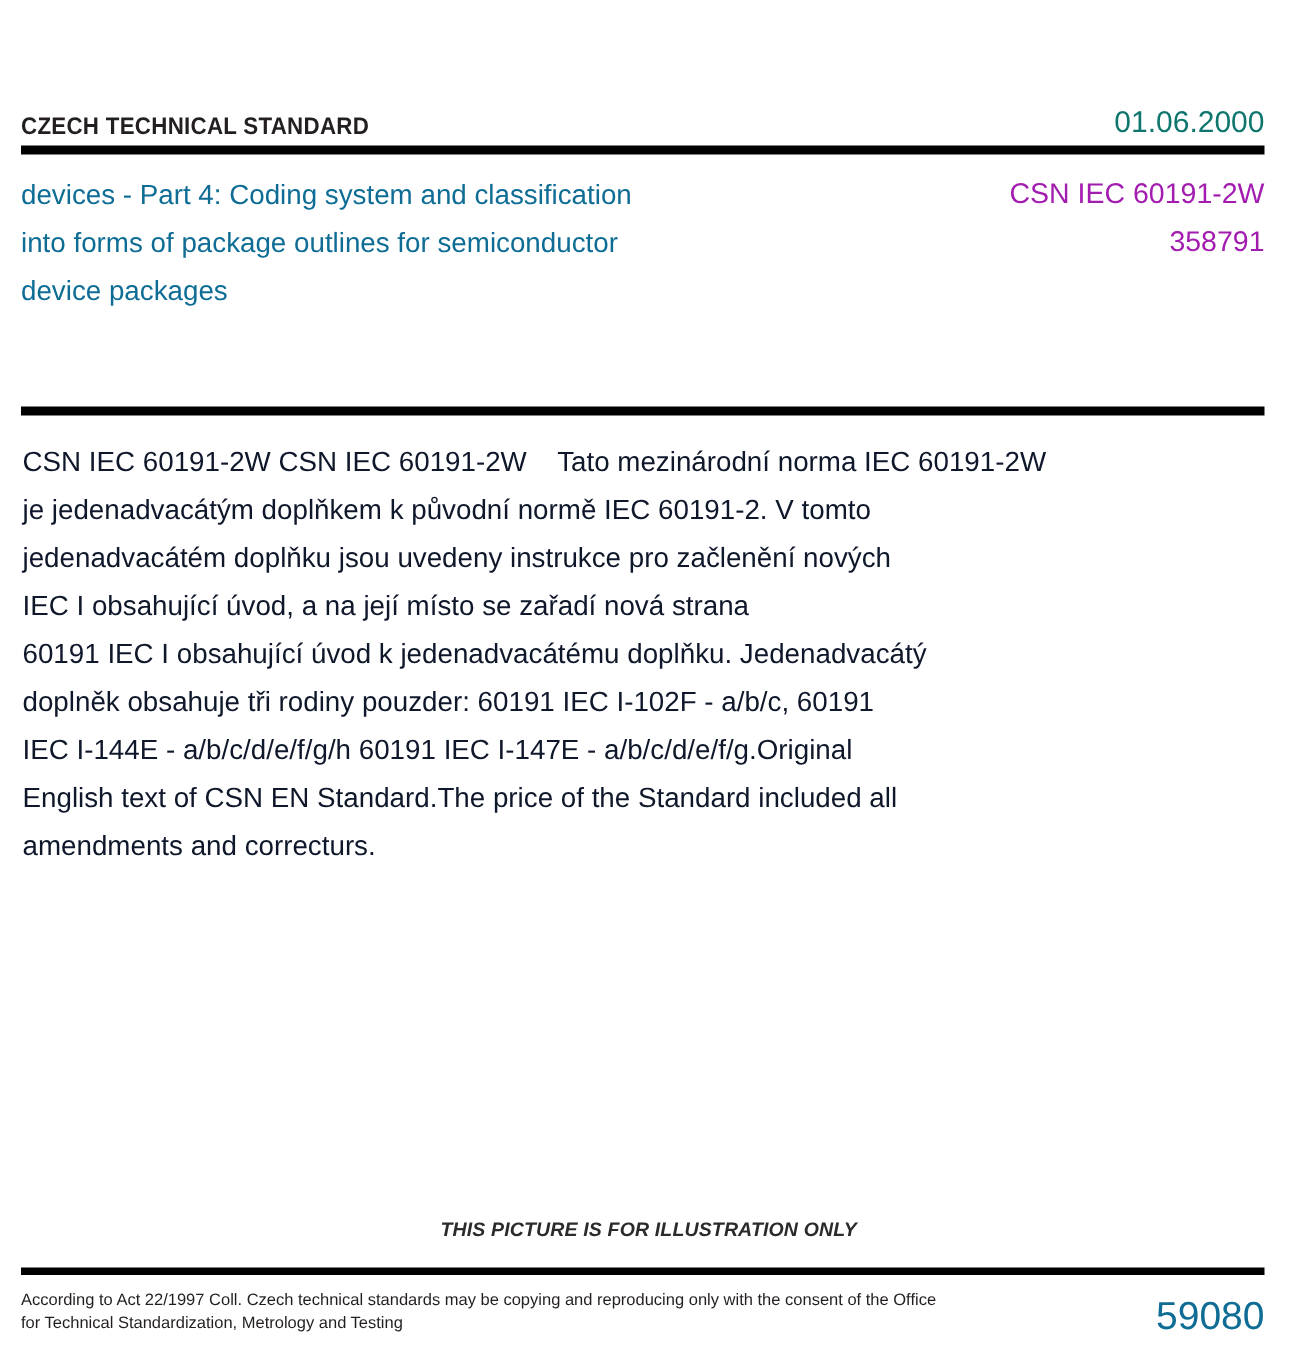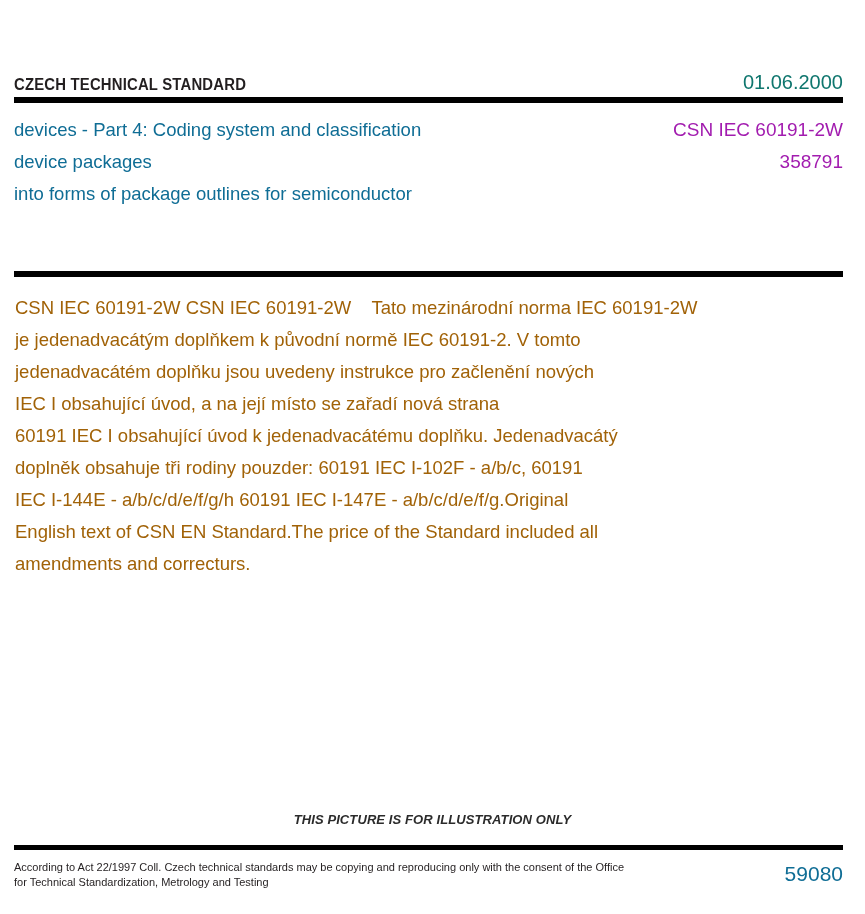--- a/index.html
+++ b/index.html
@@ -106,21 +106,21 @@
 
   
   .body-text {
     position: absolute;
     left: 15px;
     top: 292px;
     width: 830px;
     font-family: "Liberation Sans", sans-serif;
     font-size: 18.5px;
     line-height: 32px;
-    color: #a16207;
+    color: #0f172a;
   }
   .body-text .bline {
     display: block;
     white-space: pre;
   }
 
   
   .illustration-note {
     position: absolute;
     left: 0;
@@ -149,43 +149,43 @@
     font-family: "Liberation Sans", sans-serif;
     font-weight: normal;
     font-size: 11px;
     line-height: 15px;
     color: #231f20;
     max-width: 640px;
   }
   .footer-legal .fline { display: block; white-space: nowrap; }
   .footer-number {
     font-family: "Liberation Sans", sans-serif;
-    font-size: 21px;
+    font-size: 26px;
     color: #0f6d95;
     white-space: nowrap;
     padding-top: 2px;
   }
 </style>
 </head>
 <body>
 
 <div class="page">
 
   <div class="header-row">
     <div class="header-label">CZECH TECHNICAL STANDARD</div>
     <div class="header-date">01.06.2000</div>
   </div>
 
   <div class="rule-thick-1"></div>
 
   <div class="title-block">
     <div class="title-left">
       <span class="tline">devices - Part 4: Coding system and classification</span>
+      <span class="tline">into forms of package outlines for semiconductor</span>
       <span class="tline">device packages</span>
-      <span class="tline">into forms of package outlines for semiconductor</span>
     </div>
     <div class="title-right">
       <span class="rline">CSN IEC 60191-2W</span>
       <span class="rline">358791</span>
     </div>
   </div>
 
   <div class="rule-thick-2"></div>
 
   <div class="body-text">

